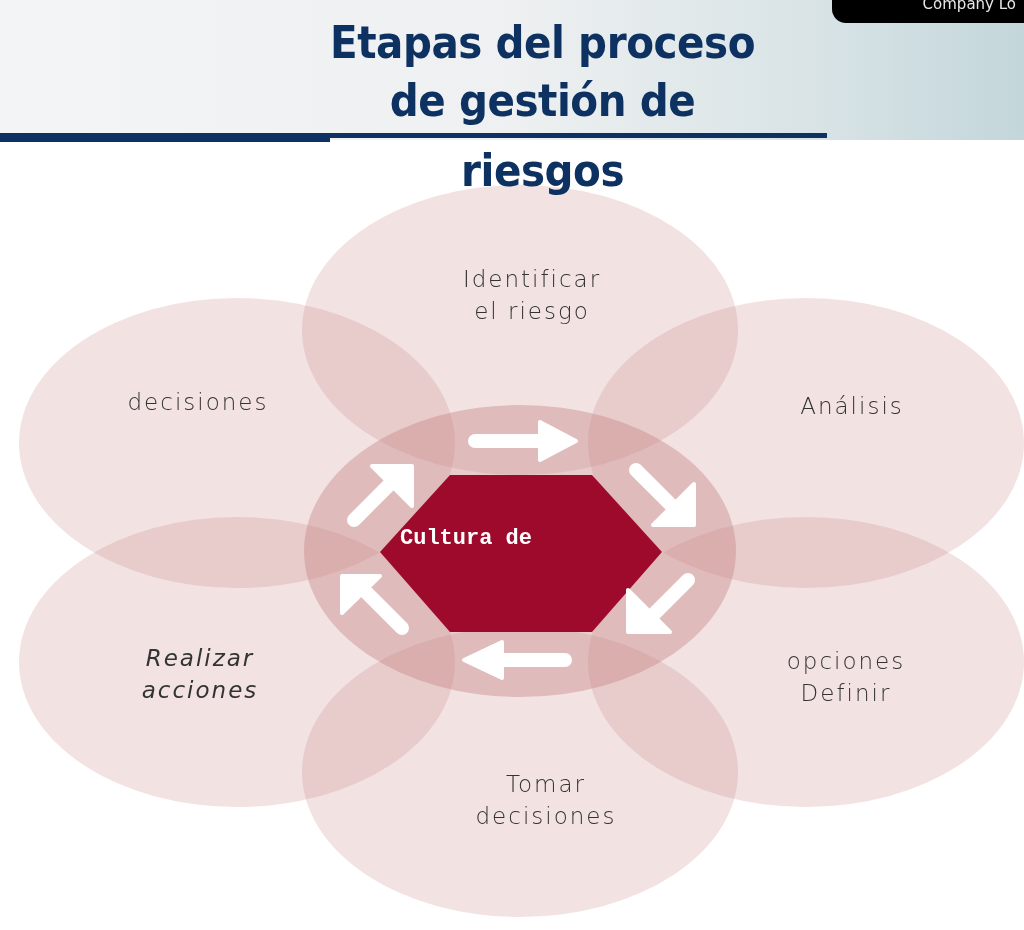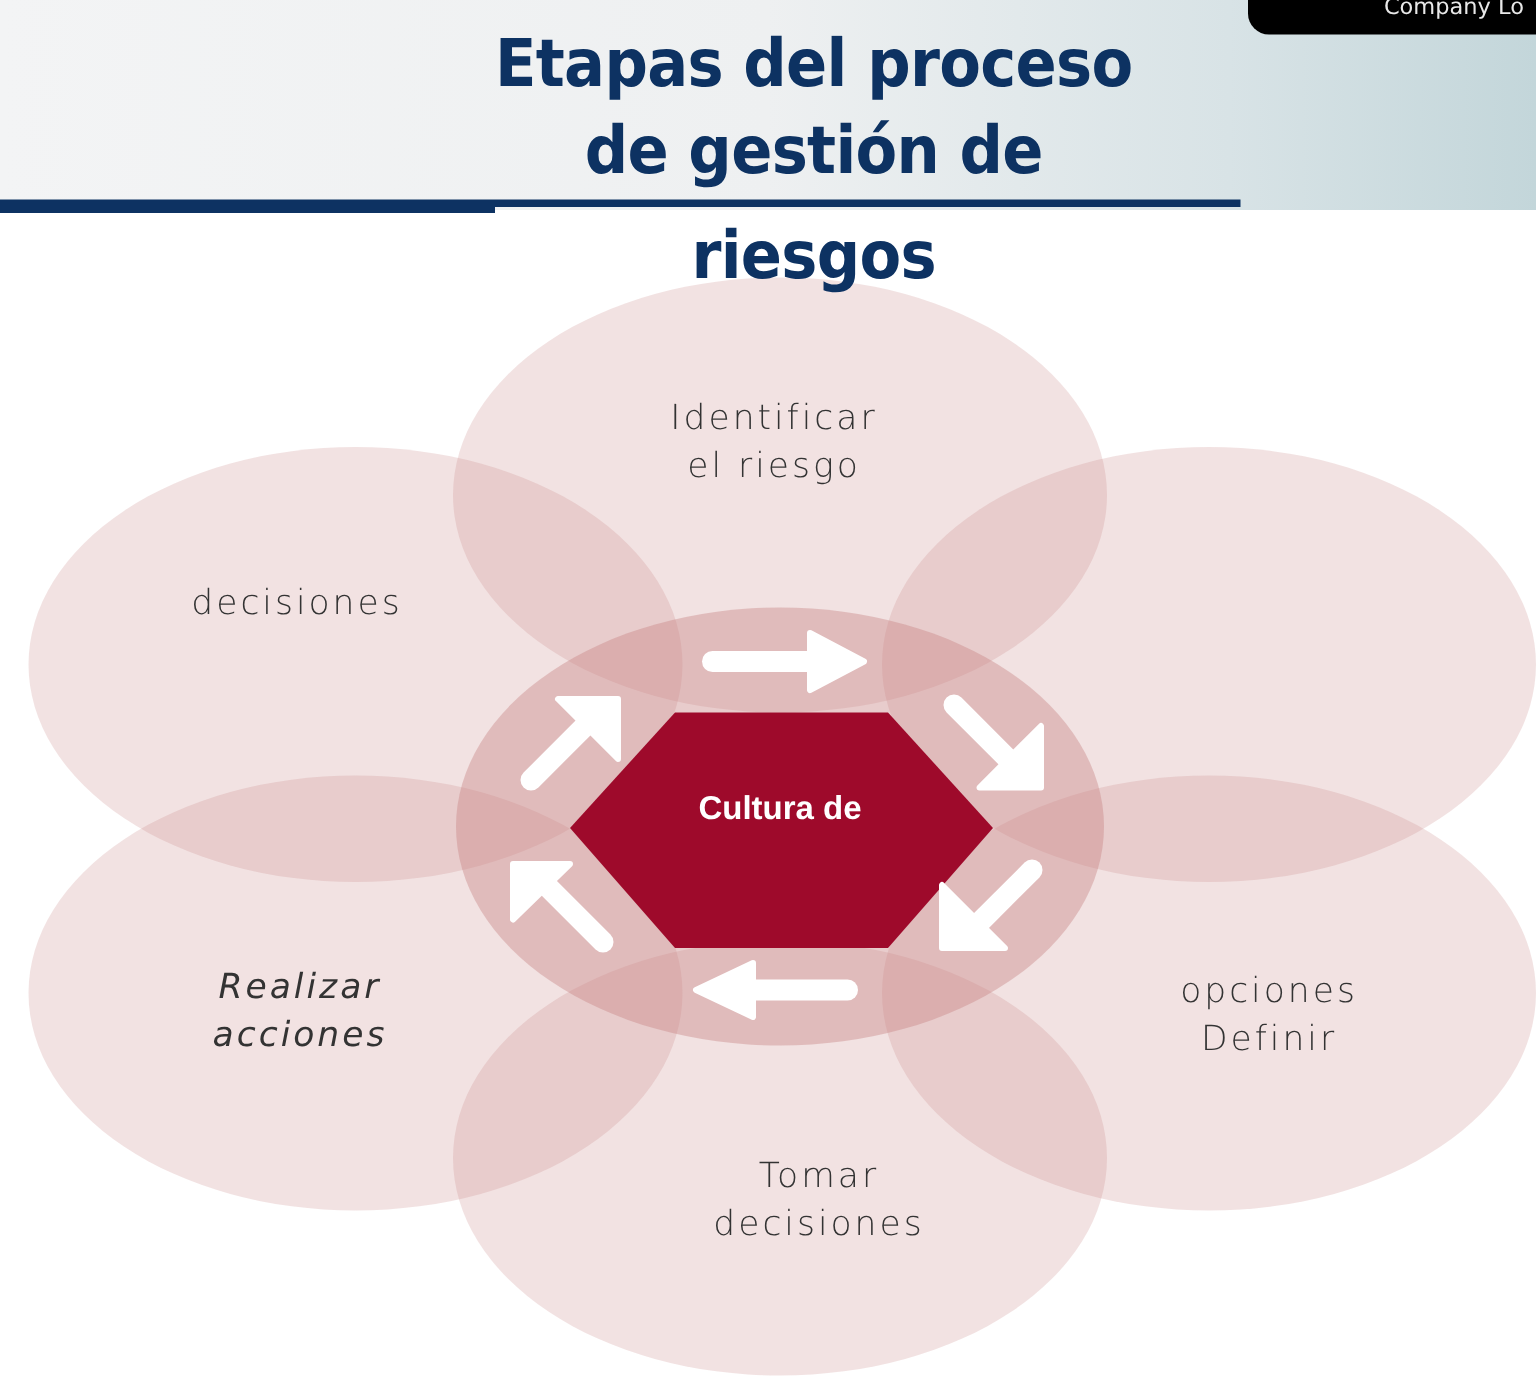--- a/index.html
+++ b/index.html
@@ -10,22 +10,22 @@
   .header-line-right { position:absolute; left:330px; top:133px; width:497px; height:5px; background:#0d3262; }
   .logo-tab { position:absolute; left:832px; top:0; width:192px; height:23px; background:#000;
     border-bottom-left-radius:14px; }
   .logo-text { position:absolute; right:8px; top:-5px; color:#e8e8e8; font-size:15px; font-family:"DejaVu Sans", sans-serif; }
   .title { position:absolute; left:250px; top:14px; width:585px; text-align:center; color:#0d3262;
     font-family:"DejaVu Sans", sans-serif; font-weight:bold; font-size:44px; line-height:58px; letter-spacing:-0.5px;
     transform:scaleX(0.92); }
   .diagram { position:absolute; left:0; top:0; }
   .label { position:absolute; text-align:center; color:#333; font-family:"DejaVu Sans", sans-serif; font-size:23px;
     line-height:32px; letter-spacing:2px; font-weight:300; }
-  .center-label { position:absolute; left:400px; top:522px; width:240px; text-align:center; color:#fff;
-    font-family:Liberation Sans, sans-serif; font-weight:bold; font-size:22px; line-height:34px; }
+  .center-label { position:absolute; left:400px; top:522px; width:240px; text-align:left; color:#fff;
+    font-family:Liberation Mono, monospace; font-weight:bold; font-size:22px; line-height:34px; }
 </style>
 </head>
 <body>
 
 <div class="header-band"></div>
 <div class="header-line-left"></div>
 <div class="header-line-right"></div>
 <div class="logo-tab">
   <span class="logo-text">Company Lo</span>
 </div>
@@ -68,25 +68,26 @@
     </g>
   </g>
 </svg>
 
 <div class="title">
   <div>Etapas del proceso</div>
   <div>de gestión de</div>
   <div style="margin-top:12px;">riesgos</div>
 </div>
 
-<div class="label" style="left:416px; top:263px; width:200px;">
+<div class="label" style="left:432px; top:263px; width:200px;">
   <div>Identificar</div>
   <div>el riesgo</div>
 </div>
 <div class="label" style="left:752px; top:390px; width:200px;">
+  <div>Análisis</div>
 </div>
 <div class="label" style="left:746px; top:645px; width:200px;">
   <div>opciones</div>
   <div>Definir</div>
 </div>
 <div class="label" style="left:446px; top:768px; width:200px;">
   <div>Tomar</div>
   <div>decisiones</div>
 </div>
 <div class="label" style="left:100px; top:642px; width:200px;font-style:italic;">

